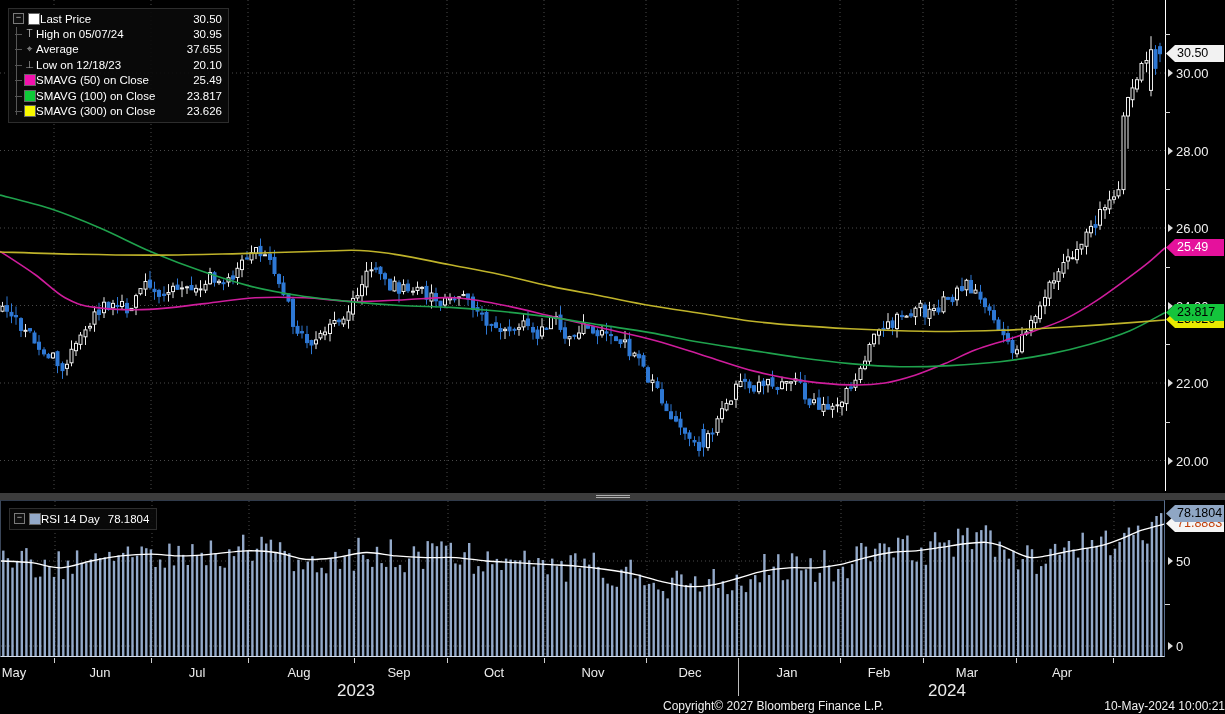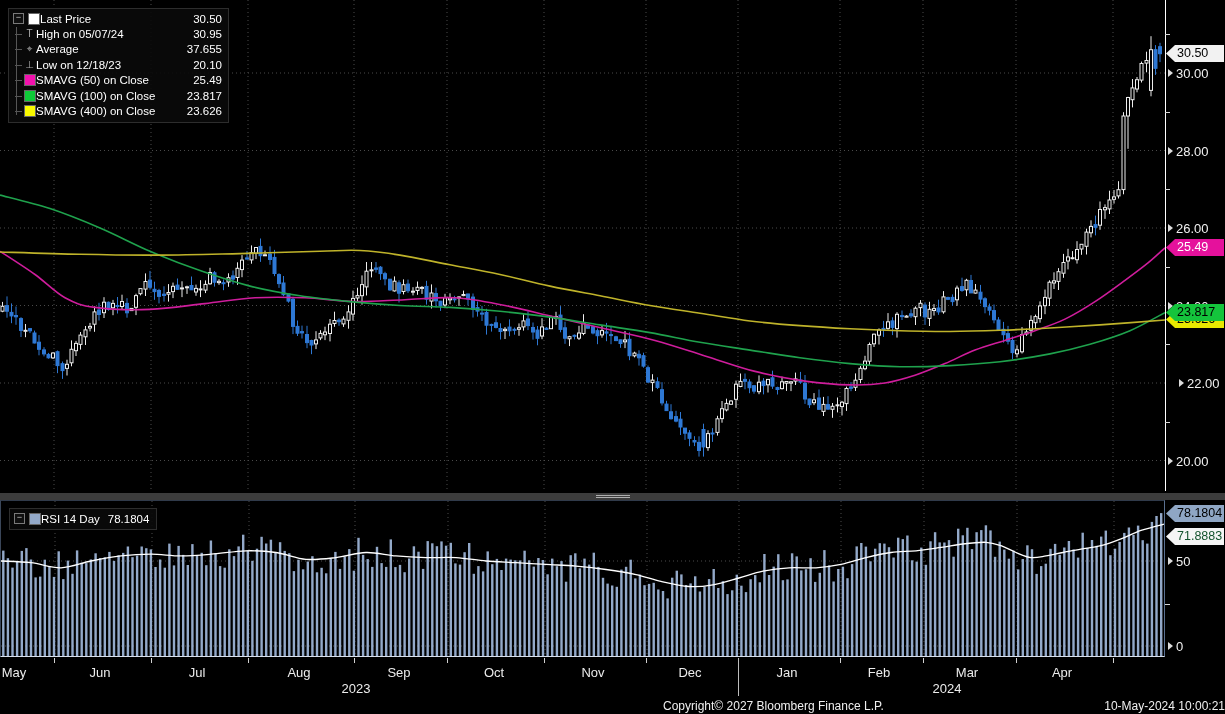--- a/index.html
+++ b/index.html
@@ -32,21 +32,21 @@
   #price-pane{left:0;top:0;width:1165px;height:493px}
   #separator{left:0;top:493px;width:1225px;height:7px;background:#3c3c3c;z-index:4;cursor:row-resize}
   #sep-handle{position:absolute;left:596px;top:1px;width:34px;height:5px}
   #sep-handle i{display:block;height:1px;background:#aeaeae;margin-top:1px}
   #rsi-pane{left:0;top:500px;width:1165px;height:157px;box-sizing:border-box;
     border:1px solid #49597257;border-top-color:#303a4a;border-left-color:#3a4659;border-right:1px solid #5a7090;border-bottom:1px solid #d9e0ec}
   
   #x-axis{left:0;top:658px;width:1225px;height:40px}
   .mtick{position:absolute;top:0;width:1px;height:5px;background:#d0d0d0}
   .mlabel{position:absolute;top:7px;transform:translateX(-50%);font-size:13px;color:#ececec;white-space:pre}
-  .ylabel{position:absolute;top:23px;transform:translateX(-50%);font-size:13px;color:#ececec}
+  .ylabel{position:absolute;top:23px;transform:translateX(-50%);font-size:17px;color:#ececec}
   #year-sep{position:absolute;top:0;width:1px;height:38px;background:#bdbdbd}
   
   #status-bar{left:0;top:698px;width:1225px;height:16px;font-size:12px;color:#efefef}
   #status-bar span{position:absolute;top:1px;white-space:pre}
 </style>
 </head>
 <body>
 
 <div id="app">
   <div id="price-pane" class="abs">
@@ -619,33 +619,33 @@
             <span class="sw" style="background:#0ec938"></span>
           </span>
           <span>SMAVG (100)  on Close</span>
           <span class="val">23.817</span>
         </div>
         <div class="lrow">
           <span class="indent"></span>
           <span class="ico">
             <span class="sw" style="background:#fafa00"></span>
           </span>
-          <span>SMAVG (400)  on Close</span>
+          <span>SMAVG (300)  on Close</span>
           <span class="val">23.626</span>
         </div>
       </div>
   </div>
 
   <div id="price-axis" class="abs">
     <div id="price-axis-line" class="abs"></div>
   <div class="pxlabel" style="left:3px;top:65px;z-index:2"><span class="tri"></span>30.00</div>
       <div class="pxlabel" style="left:3px;top:143px;z-index:2"><span class="tri"></span>28.00</div>
       <div class="pxlabel" style="left:3px;top:220px;z-index:2"><span class="tri"></span>26.00</div>
       <div class="pxlabel" style="left:3px;top:298px;z-index:2"><span class="tri"></span>24.00</div>
-      <div class="pxlabel" style="left:14px;top:375px;z-index:2"><span class="tri"></span>22.00</div>
+      <div class="pxlabel" style="left:3px;top:375px;z-index:2"><span class="tri"></span>22.00</div>
       <div class="pxlabel" style="left:3px;top:453px;z-index:2"><span class="tri"></span>20.00</div>
       <div class="minor" style="top:34px"></div>
       <div class="minor" style="top:112px"></div>
       <div class="minor" style="top:189px"></div>
       <div class="minor" style="top:267px"></div>
       <div class="minor" style="top:344px"></div>
       <div class="minor" style="top:422px"></div>
       <div class="badge" style="top:45px;background:#f2f2f2;color:#000000;z-index:8">30.50</div>
       <div class="badge" style="top:239px;background:#e5119c;color:#ffffff;z-index:8">25.49</div>
       <div class="badge" style="top:304px;background:#14c43c;color:#000000;z-index:8">23.817</div>
@@ -939,21 +939,21 @@
         <span class="val">78.1804</span>
       </div>
     </div>
   </div>
 
   <div id="rsi-axis" class="abs">
       <div class="pxlabel" style="left:3px;top:53px;z-index:2"><span class="tri"></span>50</div>
       <div class="pxlabel" style="left:3px;top:138px;z-index:2"><span class="tri"></span>0</div>
       <div class="minor" style="top:104px"></div>
       <div class="badge" style="top:5px;background:#8fa6c4;color:#000000;z-index:8">78.1804</div>
-      <div class="badge" style="top:28px;background:#f5f5f5;color:#14532d;z-index:7">71.8883</div>
+      <div class="badge" style="top:15px;background:#f5f5f5;color:#c2410c;z-index:7">71.8883</div>
     </div>
 
   <div id="x-axis" class="abs">
       <div class="mtick" style="left:54px"></div>
       <div class="mtick" style="left:151px"></div>
       <div class="mtick" style="left:248px"></div>
       <div class="mtick" style="left:354px"></div>
       <div class="mtick" style="left:447px"></div>
       <div class="mtick" style="left:544px"></div>
       <div class="mtick" style="left:646px"></div>

